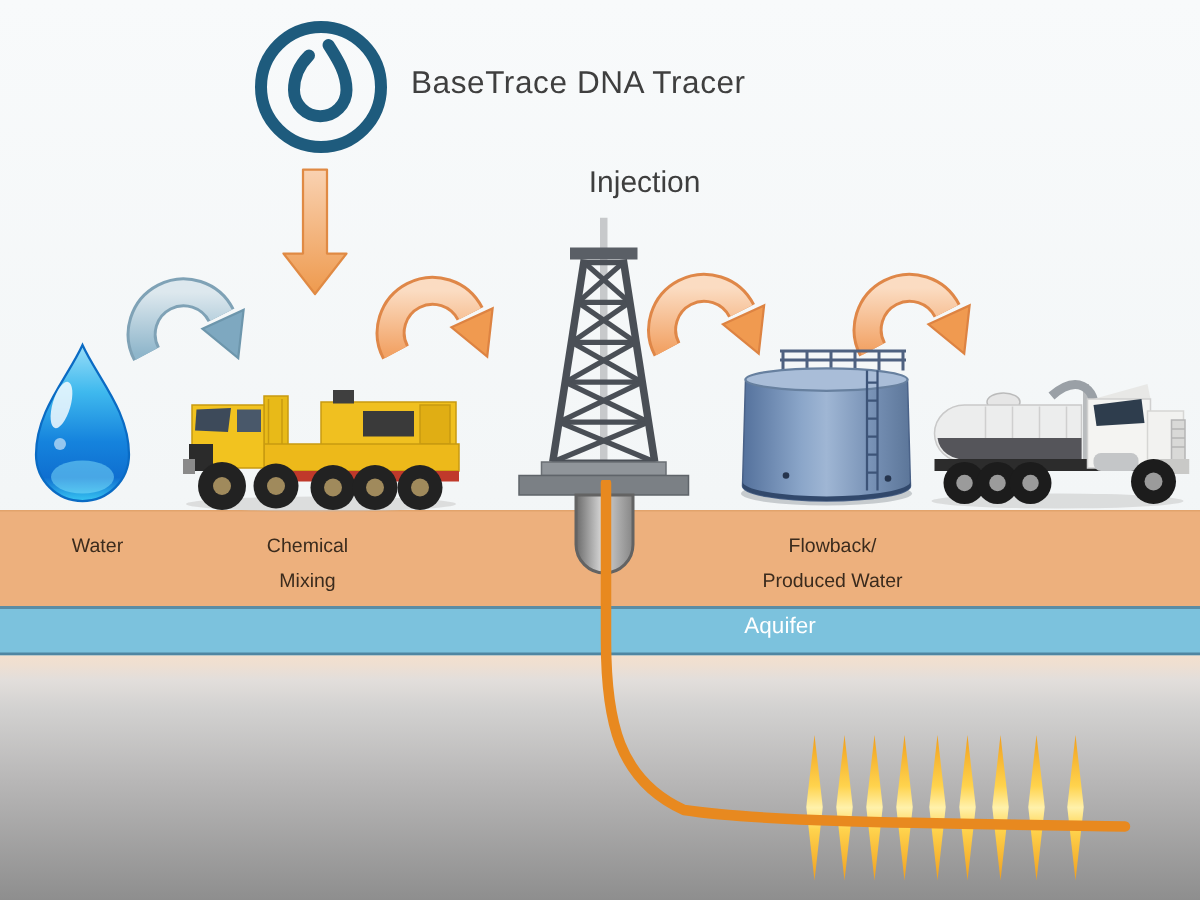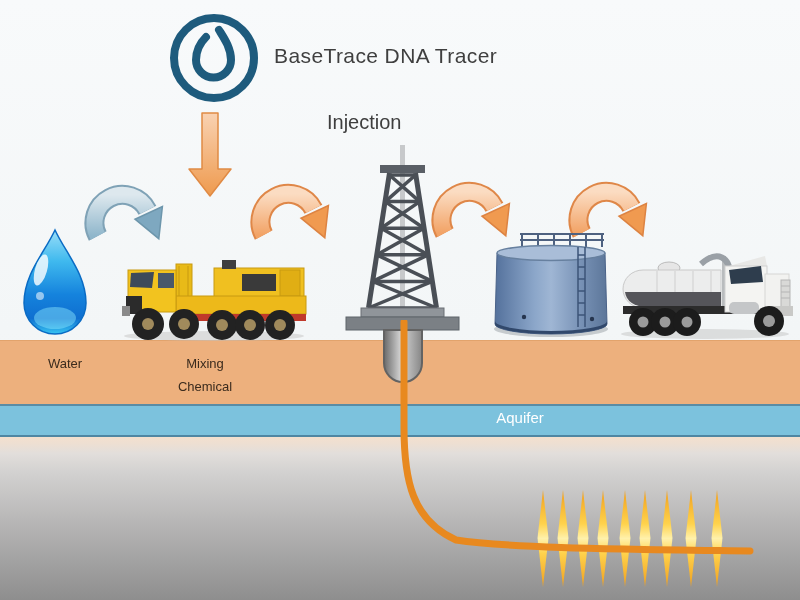--- a/index.html
+++ b/index.html
@@ -13,21 +13,21 @@
   
   .ground-band{left:0;top:340px;width:800px;height:64px;background:#edb07d;border-top:1px solid #e2a36c;}
   .aquifer-band{left:0;top:404px;width:800px;height:33px;background:#7cc2dd;
      border-top:2px solid #5a8ca4;border-bottom:2px solid #4f86a2;box-sizing:border-box;}
   .subsoil{left:0;top:437px;width:800px;height:163px;
      background:linear-gradient(180deg,#f3e0ce 0%,#eedfd2 4%,#e2dedb 10%,#d2d1d0 22%,#b7b6b6 52%,#8e8e8e 100%);}
   
   .stage-label{top:352px;text-align:center;font-size:13px;line-height:23px;color:#3b2b1d;}
   .stage-label span{display:block;}
   .brand-text{left:274px;top:44px;font-size:21px;letter-spacing:.4px;color:#3f3f3f;}
-  .injection-text{left:327px;top:111px;width:140px;text-align:left;font-size:20px;color:#3e3e3e;}
+  .injection-text{left:327px;top:111px;width:140px;text-align:right;font-size:20px;color:#3e3e3e;}
   .aquifer-text{left:430px;top:409px;width:180px;text-align:center;font-size:15px;color:#ffffff;}
   svg{display:block;}
 </style>
 </head>
 <body>
 
 <svg width="0" height="0" style="position:absolute" aria-hidden="true">
   <defs>
     <linearGradient id="gOArc" x1="0" y1="0" x2="0" y2="1">
       <stop offset="0" stop-color="#fbdcc2"></stop>
@@ -253,19 +253,23 @@
         <circle cx="70" cy="78" r="5.5" fill="#9b9b9b"></circle>
       <circle cx="152" cy="77" r="15" fill="#1c1c1c"></circle>
         <circle cx="152" cy="77" r="6" fill="#9b9b9b"></circle>
     </g>
   </svg>
 
   <div class="abs stage-label" style="left:0;width:130px">
     <span>Water</span>
   </div>
   <div class="abs stage-label" style="left:140px;width:130px">
+    <span>Chemical</span>
     <span>Mixing</span>
-    <span>Chemical</span>
   </div>
+  <div class="abs stage-label" style="left:462px;width:186px">
+    <span>Flowback/</span>
+    <span>Produced Water</span>
+  </div>
 
   <div class="abs aquifer-text">Aquifer</div>
 
 </div>
 
 </body></html>

